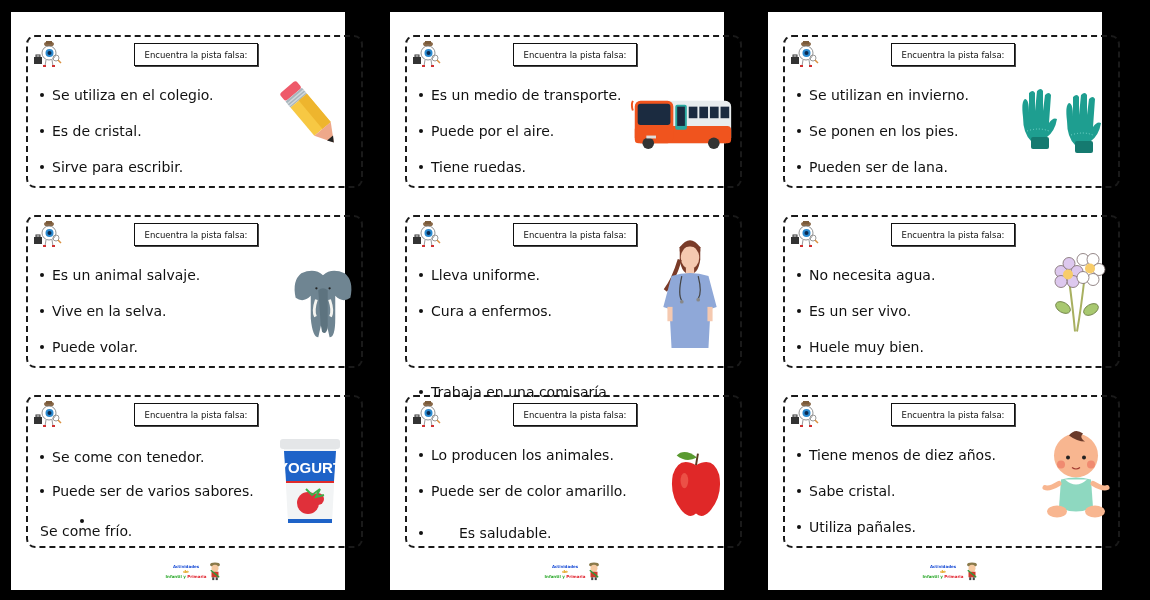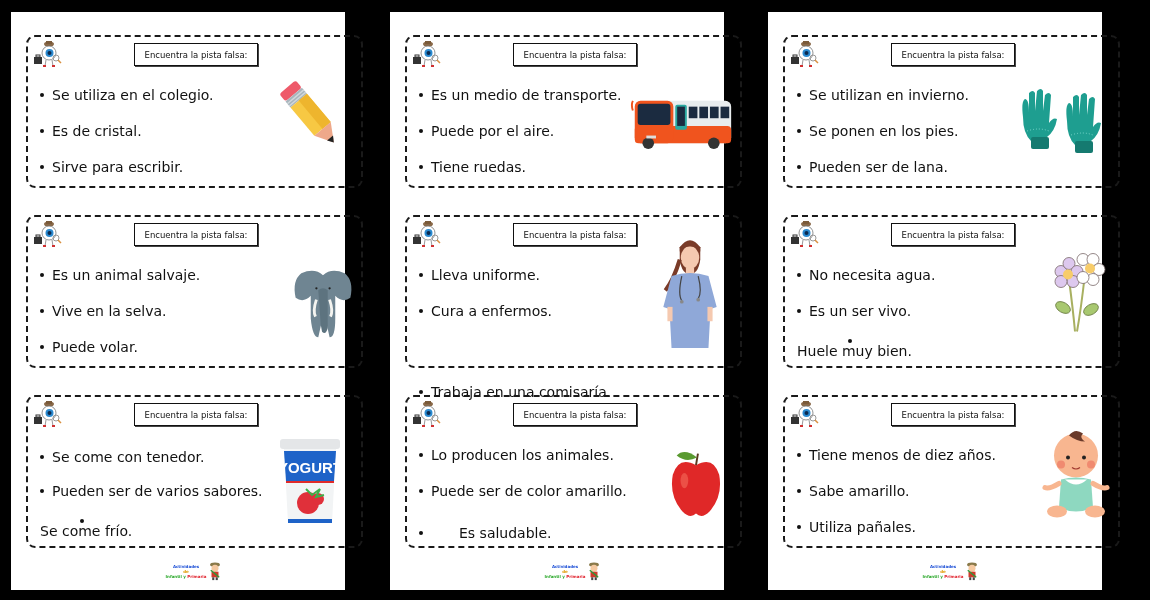--- a/index.html
+++ b/index.html
@@ -226,21 +226,21 @@
     <svg class="detective">
         <use href="#sym-detective"></use>
       </svg>
     <div class="title-box">Encuentra la pista falsa:</div>
     <div class="clue" style="top:52px;">
         <span class="bullet"></span>
         <span>Se come con tenedor.</span>
       </div>
     <div class="clue" style="top:86px;">
         <span class="bullet"></span>
-        <span>Pueden ser de varios sabores.</span>
+        <span>Puede ser de varios sabores.</span>
       </div>
     <div class="clue" style="top:122px;flex-direction:column;">
         <span class="bullet"></span>
         <span>Se come frío.</span>
       </div>
     <svg class="pic" style="left:250px;top:40px;width:64px;height:90px;">
         <use href="#sym-yogurt"></use>
       </svg>
   </div>
   <div class="footer-logo">
@@ -359,40 +359,40 @@
       </svg>
     <div class="title-box">Encuentra la pista falsa:</div>
     <div class="clue" style="top:50px;">
         <span class="bullet"></span>
         <span>No  necesita agua.</span>
       </div>
     <div class="clue" style="top:86px;">
         <span class="bullet"></span>
         <span>Es un ser vivo.</span>
       </div>
-    <div class="clue" style="top:122px;flex-direction:column;">
+    <div class="clue" style="top:122px;">
         <span class="bullet"></span>
         <span>Huele muy bien.</span>
       </div>
     <svg class="pic" style="left:262px;top:32px;width:60px;height:86px;">
         <use href="#sym-flowers"></use>
       </svg>
   </div>
   <div class="card" style="top:383px;">
     <svg class="detective">
         <use href="#sym-detective"></use>
       </svg>
     <div class="title-box">Encuentra la pista falsa:</div>
     <div class="clue" style="top:50px;">
         <span class="bullet"></span>
         <span>Tiene menos de diez años.</span>
       </div>
     <div class="clue" style="top:86px;">
         <span class="bullet"></span>
-        <span>Sabe amarillo.</span>
+        <span>Sabe cristal.</span>
       </div>
     <div class="clue" style="top:122px;">
         <span class="bullet"></span>
         <span>Utiliza pañales.</span>
       </div>
     <svg class="pic" style="left:256px;top:30px;width:70px;height:96px;">
         <use href="#sym-baby"></use>
       </svg>
   </div>
   <div class="footer-logo">

